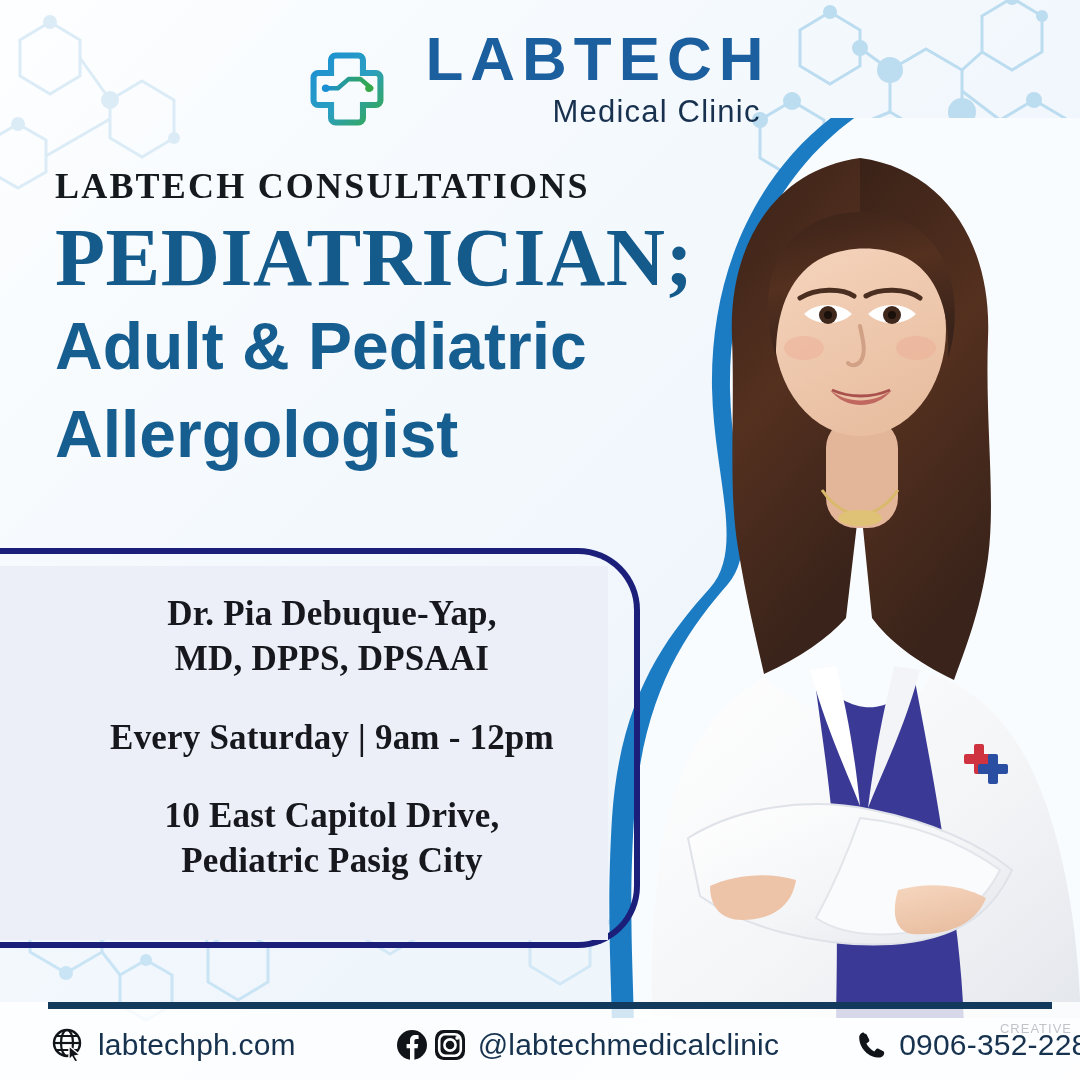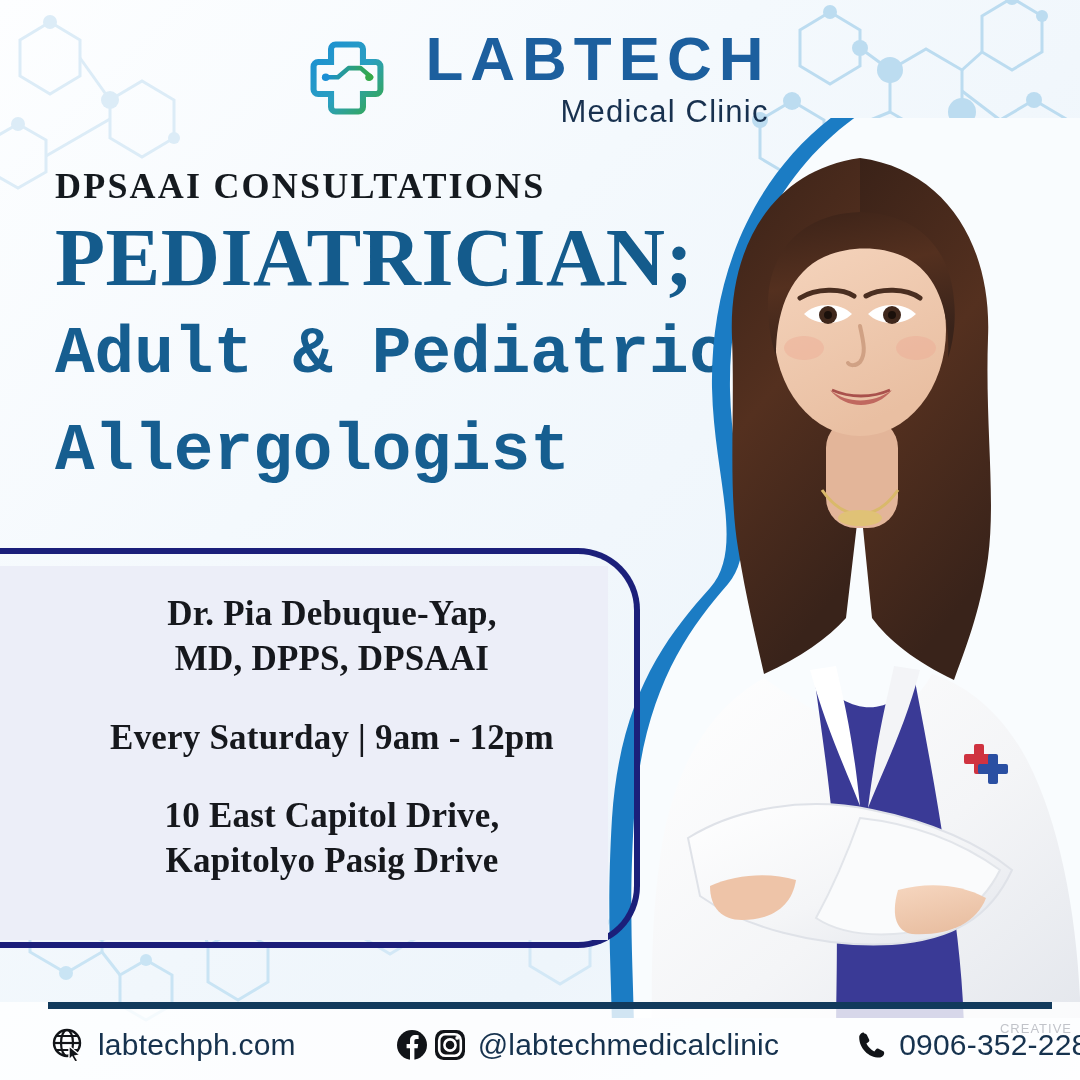--- a/index.html
+++ b/index.html
@@ -13,51 +13,51 @@
     background:linear-gradient(135deg,#fdfeff 0%,#f4f9fd 35%,#eef5fb 70%,#f7fbfe 100%);
   }
 
   
   .molecules{position:absolute;inset:0;pointer-events:none;}
   .mol-svg{position:absolute;}
 
   
   .logo-block{
     position:absolute;left:0;right:0;top:28px;
-    display:flex;align-items:center;justify-content:center;gap:40px;
+    display:flex;align-items:flex-end;justify-content:center;gap:40px;
   }
   .logo-mark{width:76px;height:76px;flex:0 0 auto;}
   .logo-words{display:flex;flex-direction:column;line-height:1;}
   .logo-name{
     font-family:"Liberation Sans", sans-serif;
     font-weight:bold;font-size:62px;letter-spacing:7px;
     color:#1c5f9e;
   }
   .logo-sub{
     font-family:"Liberation Sans", sans-serif;
     font-size:31px;letter-spacing:1.2px;color:#18314f;
-    text-align:right;margin-top:6px;margin-right:2px;
+    text-align:right;margin-top:6px;margin-right:10px;
   }
 
   
   .headline{position:absolute;left:55px;top:168px;width:700px;}
   .kicker{
     font-family:"Liberation Serif", serif;
     font-size:36px;font-weight:bold;letter-spacing:2.2px;
     color:#151a1f;line-height:1;
   }
   .h1{
     font-family:"Liberation Serif", serif;
     font-size:82px;font-weight:bold;letter-spacing:0.5px;
     color:#145b8c;line-height:1.02;margin-top:12px;
   }
   .h2{
-    font-family:Liberation Mono, monospace;
+    font-family:Liberation Sans, sans-serif;
     font-size:66px;font-weight:bold;
-    color:#165e90;line-height:1.28;margin-top:13px;
+    color:#165e90;line-height:1.28;margin-top:4px;
   }
 
   
   .card-border{
     position:absolute;left:-60px;top:548px;width:700px;height:400px;
     border:6px solid #1b1f7a;
     border-top-right-radius:62px;border-bottom-right-radius:62px;
     border-left:none;
     box-sizing:border-box;background:transparent;
   }
@@ -242,21 +242,21 @@
       <circle cx="22" cy="49" r="5" fill="#1b8fd4"></circle>
       <circle cx="79" cy="49" r="5" fill="#35a94a"></circle>
     </svg>
     <div class="logo-words">
       <div class="logo-name">LABTECH</div>
       <div class="logo-sub">Medical Clinic</div>
     </div>
   </div>
 
   <div class="headline">
-    <div class="kicker">DPSAAI CONSULTATIONS</div>
+    <div class="kicker">LABTECH CONSULTATIONS</div>
     <div class="h1">PEDIATRICIAN;</div>
     <div class="h2">Adult &amp; Pediatric</div>
     <div class="h2">Allergologist</div>
   </div>
 
   <div class="portrait-wrap">
     <svg width="520" height="900" viewBox="0 0 520 900">
       <defs>
         <linearGradient id="coat" x1="0" y1="0" x2="1" y2="1">
           <stop offset="0%" stop-color="#ffffff"></stop>
@@ -360,21 +360,21 @@
 
   <div class="card-border"></div>
   <div class="card-fill"></div>
   <div class="card-text">
     <div class="line">Dr. Pia Debuque-Yap,</div>
     <div class="line">MD, DPPS, DPSAAI</div>
     <div class="card-gap"></div>
     <div class="line">Every Saturday  |  9am - 12pm</div>
     <div class="card-gap"></div>
     <div class="line">10 East Capitol Drive,</div>
-    <div class="line">Kapitolyo Pasig Drive</div>
+    <div class="line">Pediatric Pasig City</div>
   </div>
 
   <div class="footer">
     <div class="footer-rule"></div>
     <div class="footer-row">
 
       <div class="f-item web">
         <svg class="f-icon" width="34" height="34" viewBox="0 0 34 34">
           <circle cx="15" cy="15" r="13" fill="none" stroke="#111418" stroke-width="2.4"></circle>
           <ellipse cx="15" cy="15" rx="6" ry="13" fill="none" stroke="#111418" stroke-width="2.2"></ellipse>

